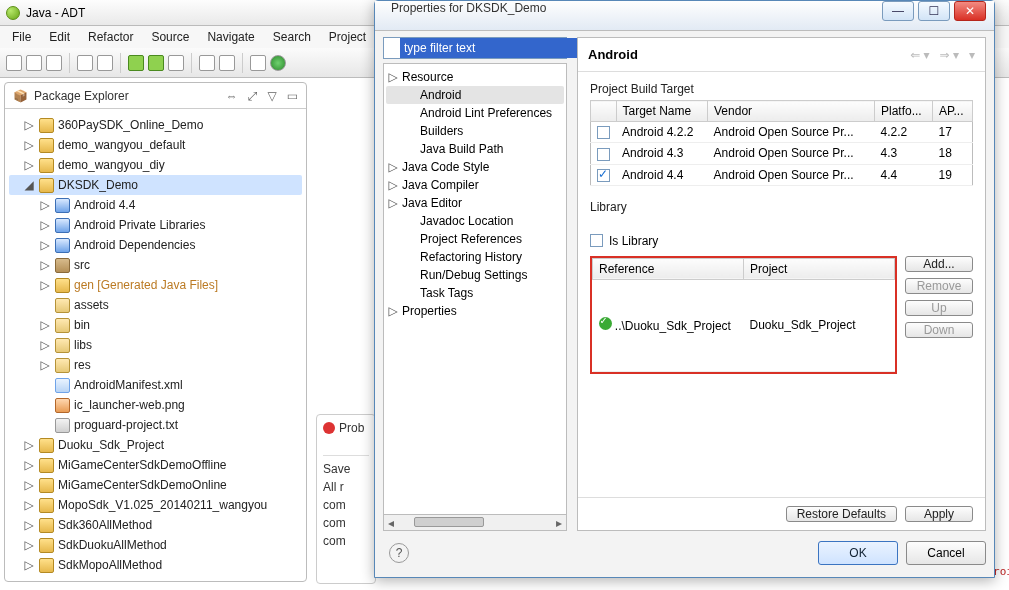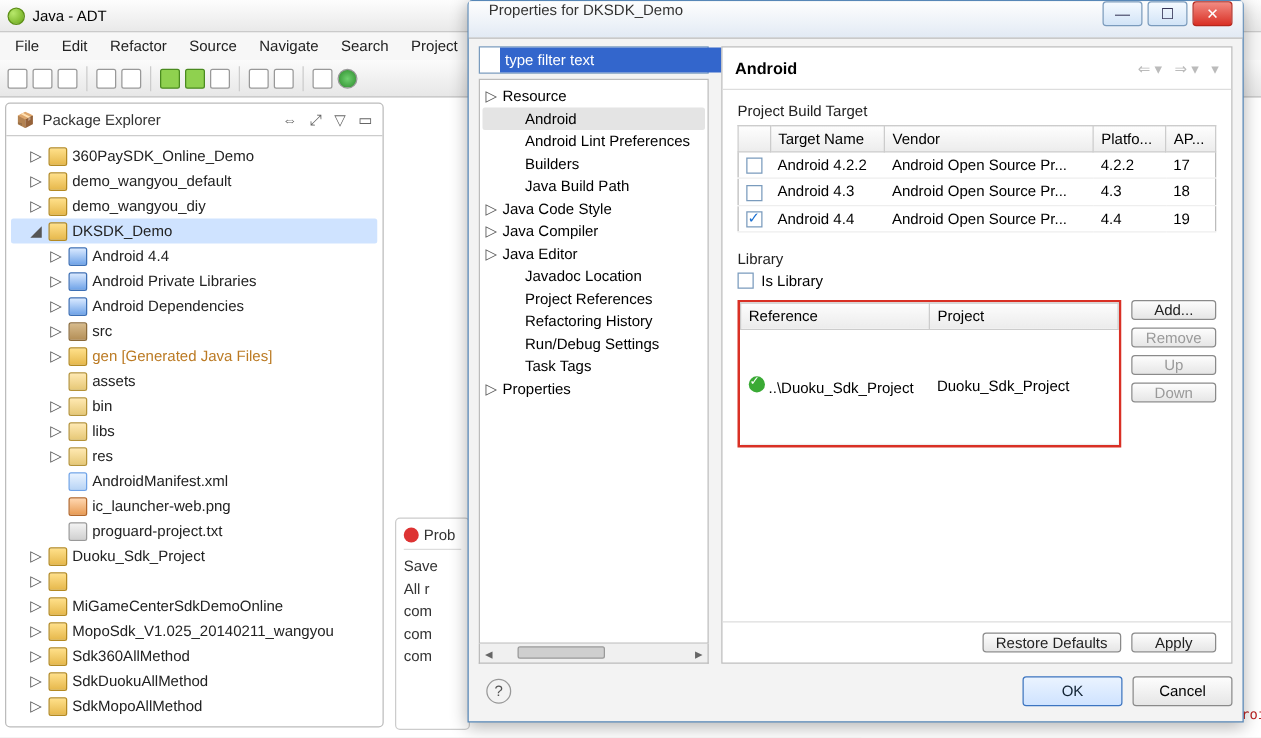--- a/index.html
+++ b/index.html
@@ -28,21 +28,21 @@
 .ico-lib{background:linear-gradient(#d9e9ff,#6fa3e8);border:1px solid #3c6fb5;}
 .ico-fold{background:linear-gradient(#ffe9b2,#e6c877);border:1px solid #b59338;}
 .ico-gen{background:linear-gradient(#ffe08a,#e6b84c);border:1px solid #b48a22;}
 .ico-xml{background:linear-gradient(#e9f3ff,#b8d4f5);border:1px solid #6fa3e8;}
 .ico-img{background:linear-gradient(#ffd7b0,#e89b54);border:1px solid #b3672a;}
 .ico-txt{background:linear-gradient(#f3f3f3,#d0d0d0);border:1px solid #999;}
 .selected{background:#cfe3ff;border-radius:2px;}
 .pad1{padding-left:14px}.pad2{padding-left:30px}
 
 .problems-strip{position:absolute;left:316px;top:414px;width:60px;height:170px;border:1px solid #ccc;border-radius:4px;background:#fff;padding:6px;color:#333;overflow:hidden;}
-.problems-strip .hdr{border-bottom:1px solid #ddd;padding-bottom:4px;margin-bottom:6px;display:flex;align-items:center;gap:4px;}
+.problems-strip .hdr{border-bottom:1px solid #ddd;padding-bottom:20px;margin-bottom:6px;display:flex;align-items:center;gap:4px;}
 .problems-strip .lbl{margin:4px 0;}
 .red-ico{width:12px;height:12px;border-radius:50%;background:#d33;display:inline-block;}
 
 .logcat-strip{position:absolute;right:0;bottom:0;width:320px;height:25px;font-family:monospace;font-size:11px;color:#bb2222;background:#fff;white-space:nowrap;overflow:hidden;padding-left:6px;}
 
 
 .dialog{position:absolute;left:374px;top:0;width:621px;height:578px;background:#f3f3f3;border:1px solid #5787b7;border-radius:4px 4px 0 0;box-shadow:0 3px 14px rgba(0,0,0,.3);}
 .dlg-title{height:30px;background:linear-gradient(#fefefe,#e2eaf4);display:flex;padding:0 8px;gap:8px;border-bottom:1px solid #bcbcbc;}
 .dlg-title .ttl{flex:1;color:#333;}
 .win-btns{display:flex;}
@@ -72,21 +72,21 @@
 .rhead .ttl{font-weight:bold;font-size:13px;}
 .rhead .navarrows{margin-left:auto;display:flex;gap:10px;color:#bbb;}
 .rbody{flex:1;padding:10px 12px 8px 12px;overflow:auto;}
 .group-label{margin-bottom:4px;color:#222;}
 .tbl{border:1px solid #bcbcbc;width:100%;border-collapse:collapse;background:#fff;}
 .tbl th{background:linear-gradient(#fdfdfd,#ececec);border:1px solid #ccc;text-align:left;padding:3px 6px;font-weight:normal;}
 .tbl td{border-bottom:1px solid #eee;padding:3px 6px;}
 .chk{width:13px;height:13px;border:1px solid #7a9bbd;background:#fff;display:inline-block;vertical-align:middle;position:relative;}
 .chk.checked::after{content:"✓";position:absolute;left:0;top:-3px;font-size:12px;color:#1a6fd1;}
 .libwrap{margin-top:14px;}
-.islib{display:flex;align-items:center;gap:6px;margin:4px 0 8px;}
+.islib{display:flex;align-items:center;gap:6px;margin:20px 0 8px;}
 .librow{display:flex;gap:8px;align-items:flex-start;}
 .libtable{flex:1;border:2px solid #d93025;height:118px;background:#fff;}
 .lib-inner{border:1px solid #bcbcbc;height:100%;}
 .lib-inner th{background:linear-gradient(#fdfdfd,#ececec);}
 .green-chk{width:13px;height:13px;border-radius:50%;background:#3aaa35;display:inline-block;position:relative;}
 .green-chk::after{content:"✓";color:#fff;font-size:10px;position:absolute;left:1px;top:-2px;}
 .btncol{display:flex;flex-direction:column;gap:6px;}
 .btn{min-width:68px;height:16px;border:1px solid #8a8a8a;border-radius:3px;background:linear-gradient(#fdfdfd,#e6e6e6);padding:0 10px;color:#222;cursor:pointer;}
 .btn:disabled{color:#9a9a9a;}
 .rfoot{display:flex;justify-content:flex-end;gap:8px;padding:8px 12px;border-top:1px solid #ddd;}
@@ -226,20 +226,21 @@
           <span>proguard-project.txt</span>
         </div>
         <div class="row pad1">
           <span class="ar">▷</span>
           <span class="ico ico-proj"></span>
           <span>Duoku_Sdk_Project</span>
         </div>
         <div class="row pad1">
           <span class="ar">▷</span>
           <span class="ico ico-proj"></span>
+          <span>MiGameCenterSdkDemoOffline</span>
         </div>
         <div class="row pad1">
           <span class="ar">▷</span>
           <span class="ico ico-proj"></span>
           <span>MiGameCenterSdkDemoOnline</span>
         </div>
         <div class="row pad1">
           <span class="ar">▷</span>
           <span class="ico ico-proj"></span>
           <span>MopoSdk_V1.025_20140211_wangyou</span>

